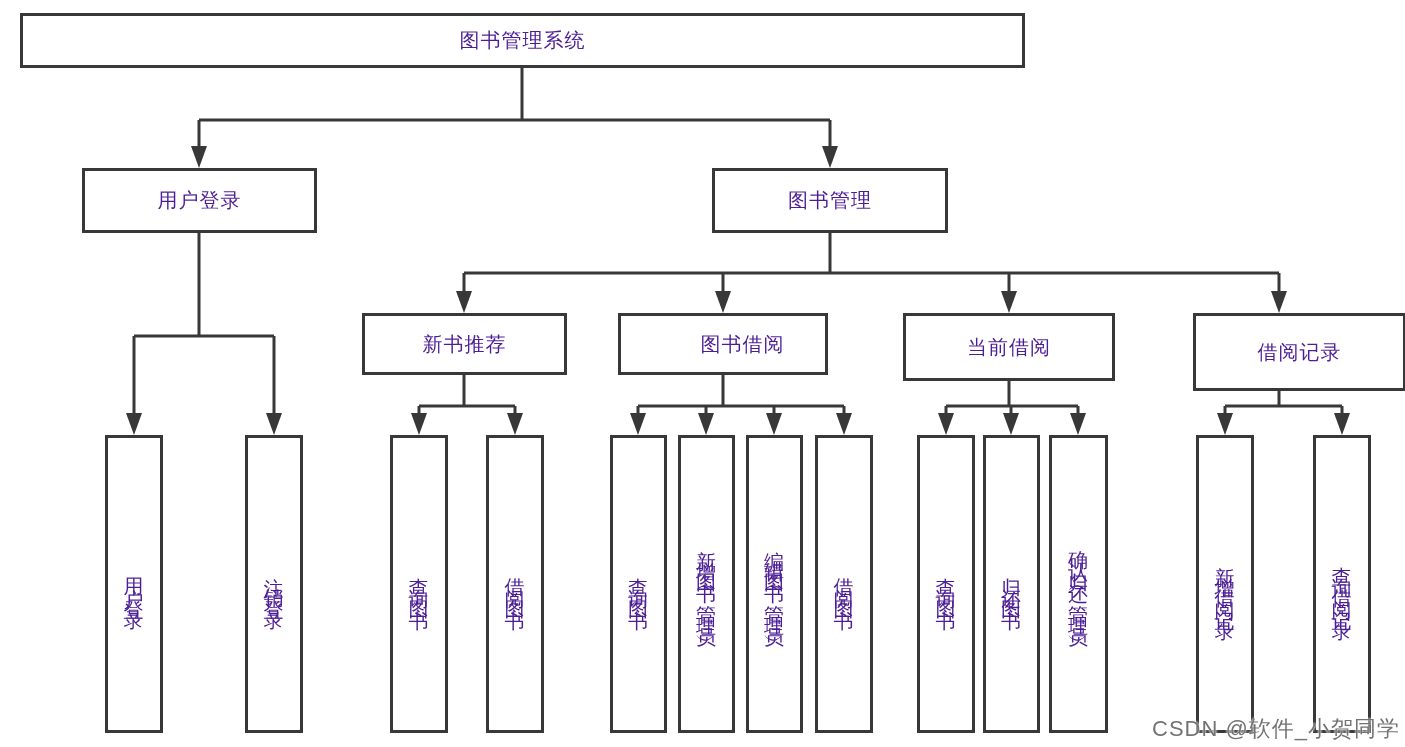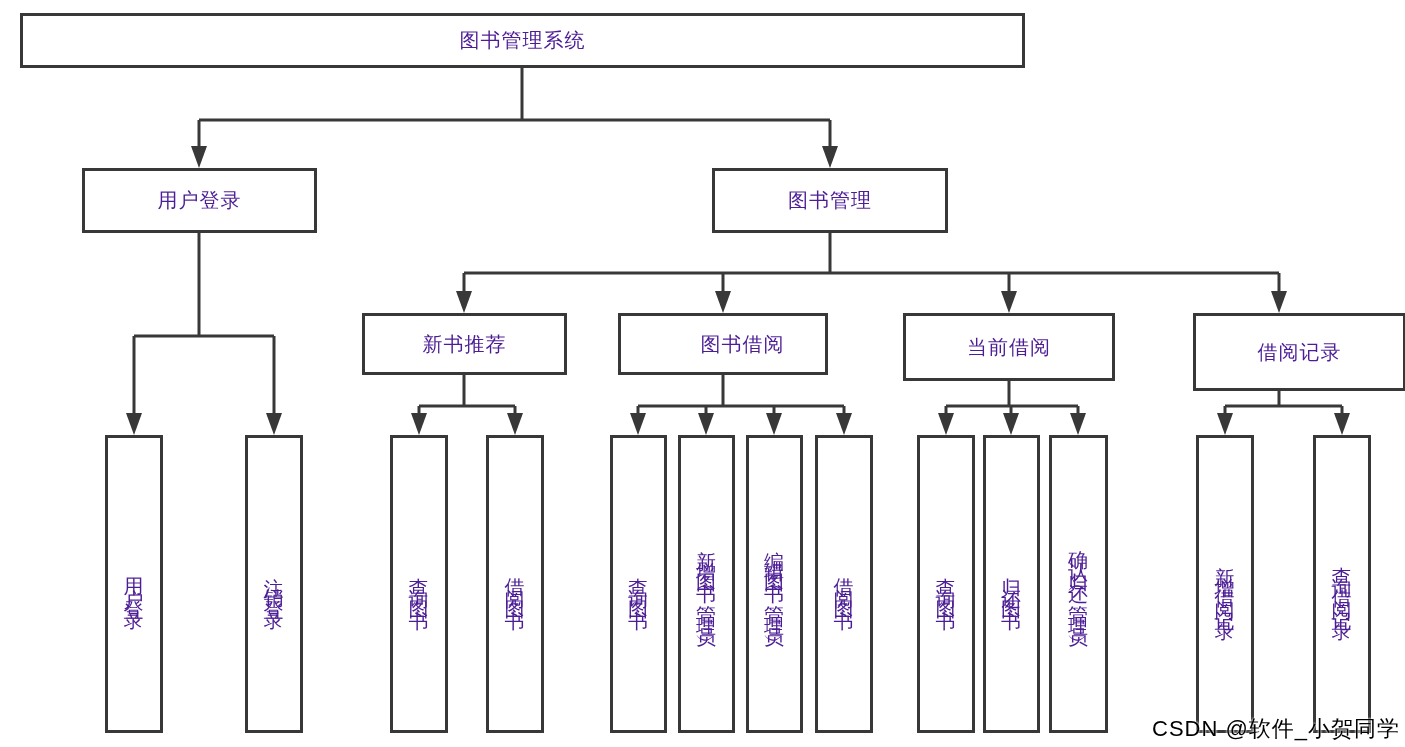--- a/index.html
+++ b/index.html
@@ -30,21 +30,21 @@
     font-size:20px;
     line-height:1;
   }
   #connectors{
     position:absolute;left:0;top:0;z-index:1;
   }
   #watermark{
     position:absolute;
     left:1152px;top:714px;
     font-size:22px;
-    color:#000000;
+    color:#737373;
     letter-spacing:1px;
     text-shadow:0 0 3px #ffffff,0 0 2px #ffffff;
     z-index:5;
     white-space:nowrap;
   }
 </style>
 </head>
 <body>
 
 <div id="stage">

